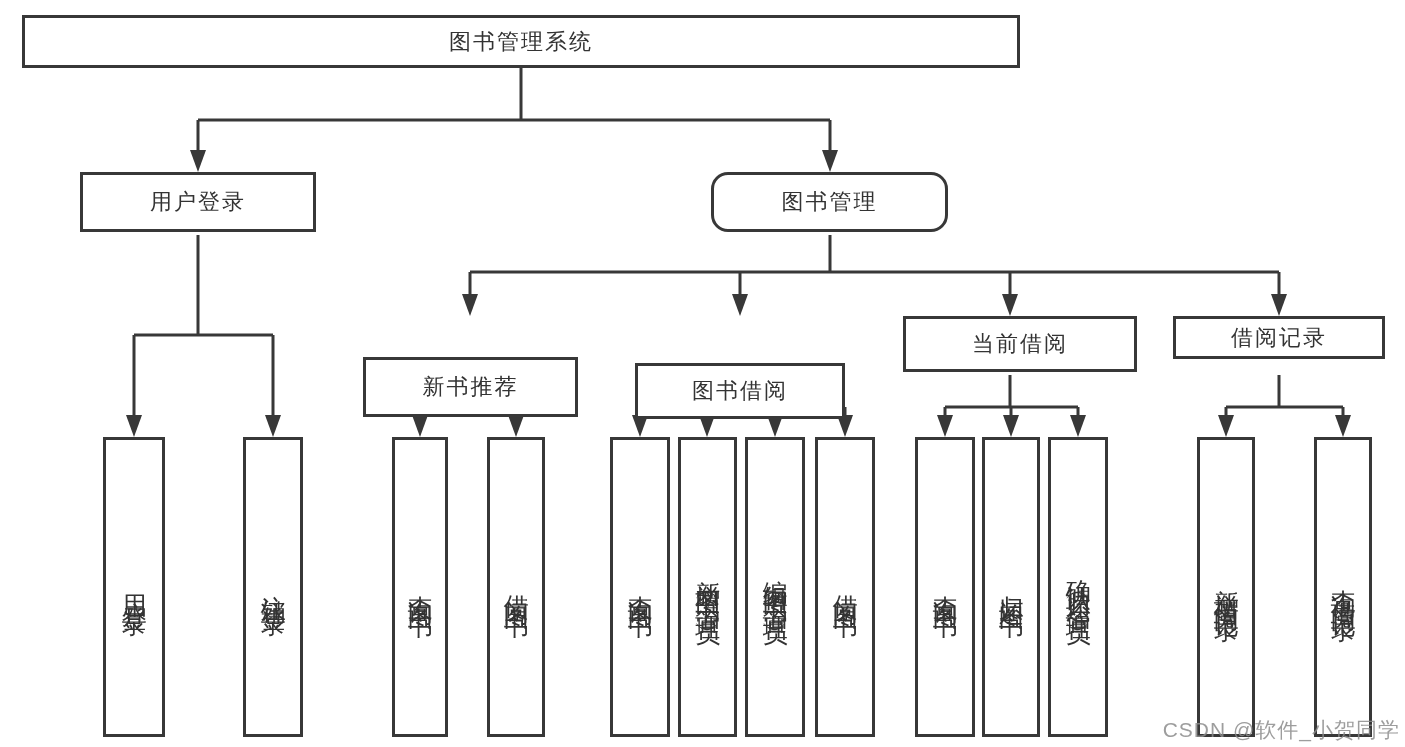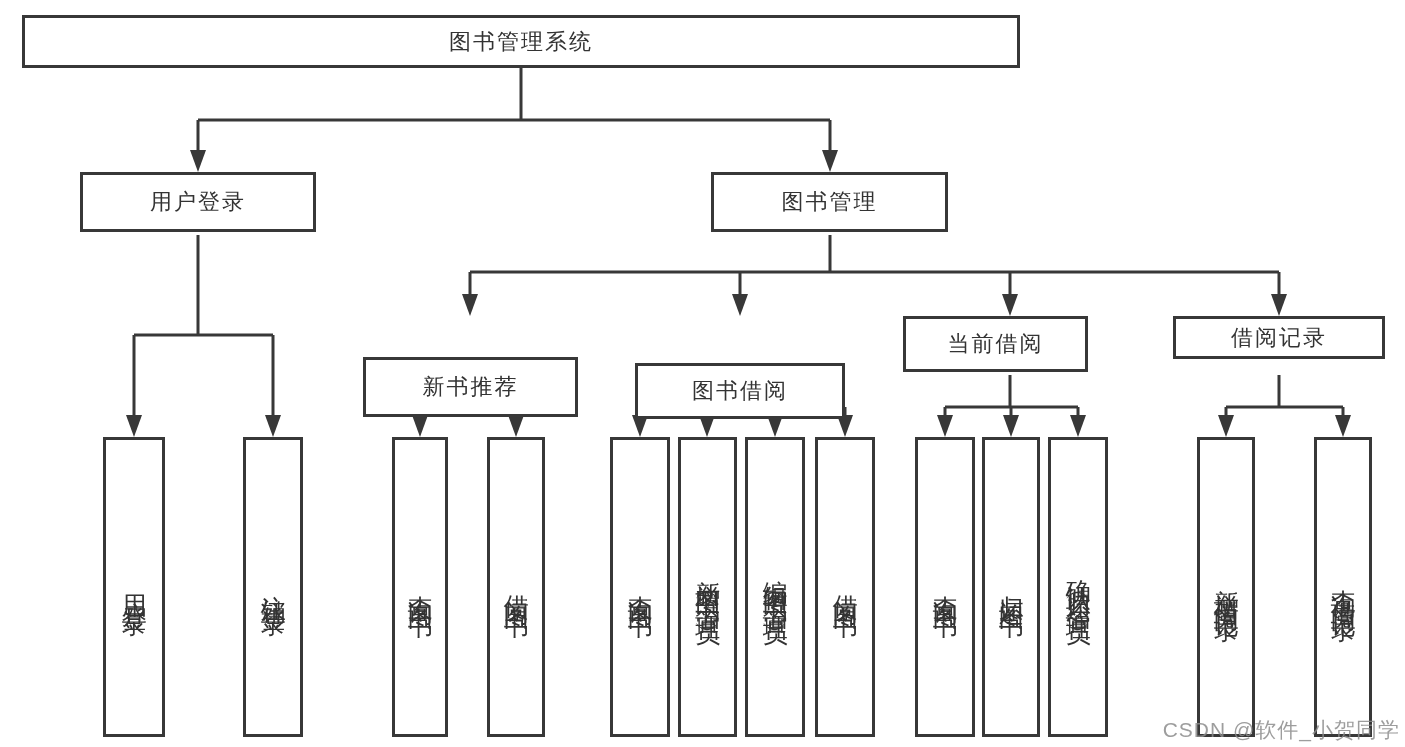--- a/index.html
+++ b/index.html
@@ -97,31 +97,31 @@
     </g>
   </svg>
 
   <div class="node" style="left:22px; top:15px; width:998px; height:53px;justify-content:center;">
     <span class="h-label">图书管理系统</span>
   </div>
 
   <div class="node" style="left:80px; top:172px; width:236px; height:60px;">
     <span class="h-label">用户登录</span>
   </div>
-  <div class="node" style="left:711px; top:172px; width:237px; height:60px;">
+  <div class="node" style="left:711px; top:172px; width:237px; height:60px;border-radius:17px;">
     <span class="h-label">图书管理</span>
   </div>
 
   <div class="node" style="left:363px; top:316px; width:215px; height:60px;margin-top:41px;">
     <span class="h-label">新书推荐</span>
   </div>
   <div class="node" style="left:635px; top:316px; width:210px; height:56px;margin-top:47px;">
     <span class="h-label">图书借阅</span>
   </div>
-  <div class="node" style="left:903px; top:316px; width:185px; height:56px;">
+  <div class="node" style="left:903px; top:316px; width:234px; height:56px;">
     <span class="h-label">当前借阅</span>
   </div>
   <div class="node" style="left:1173px; top:316px; width:212px; height:43px;">
     <span class="h-label">借阅记录</span>
   </div>
 
   <div class="node" style="left:103px; top:437px; width:62px; height:300px;">
     <span class="v-label">用户登录</span>
   </div>
   <div class="node" style="left:243px; top:437px; width:60px; height:300px;">

